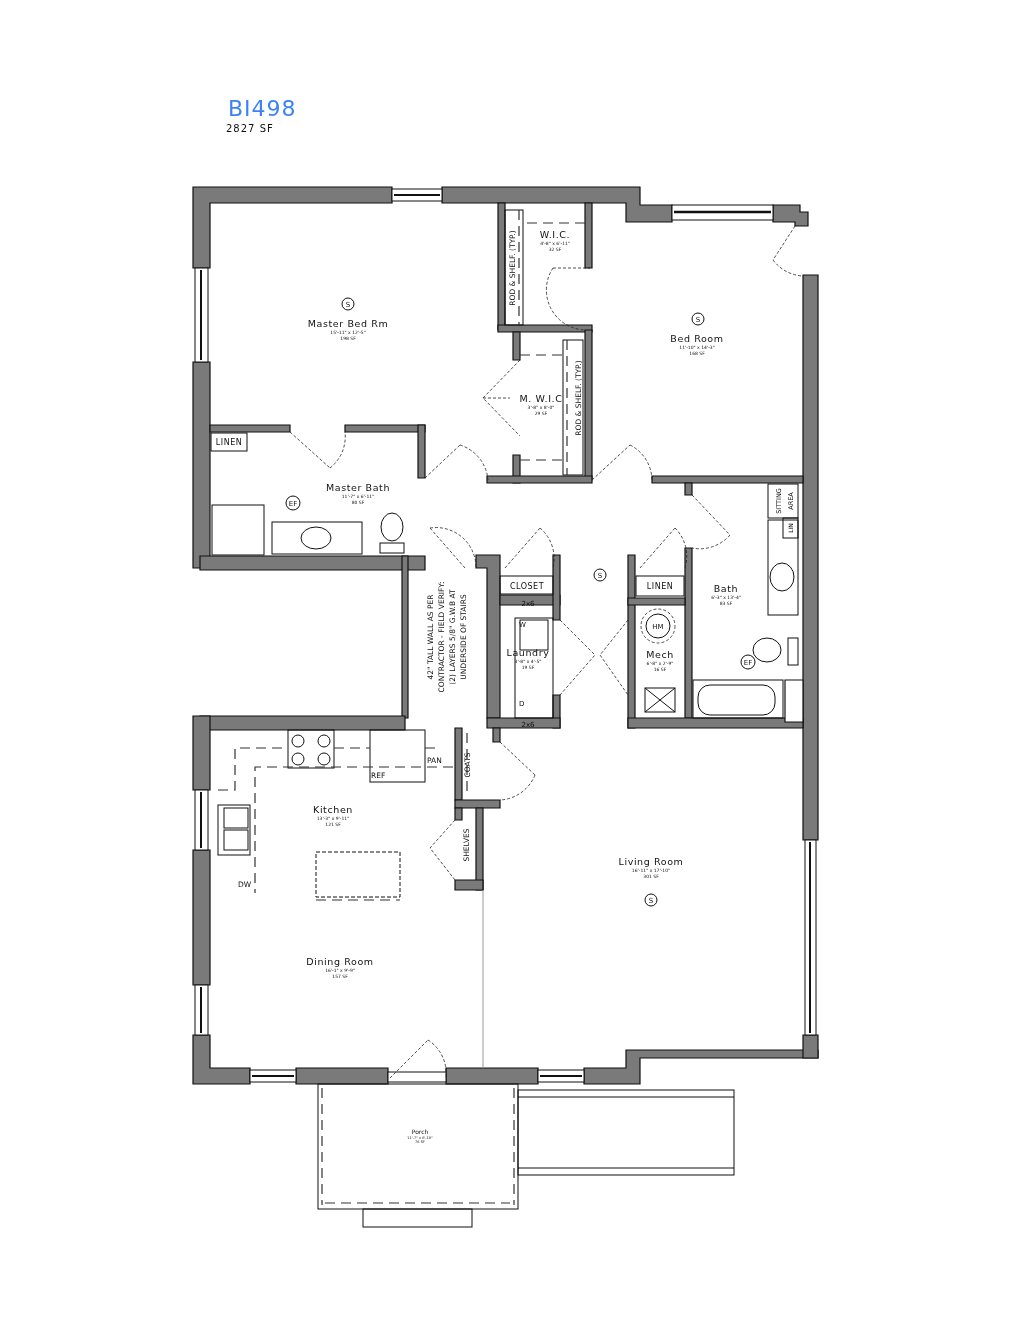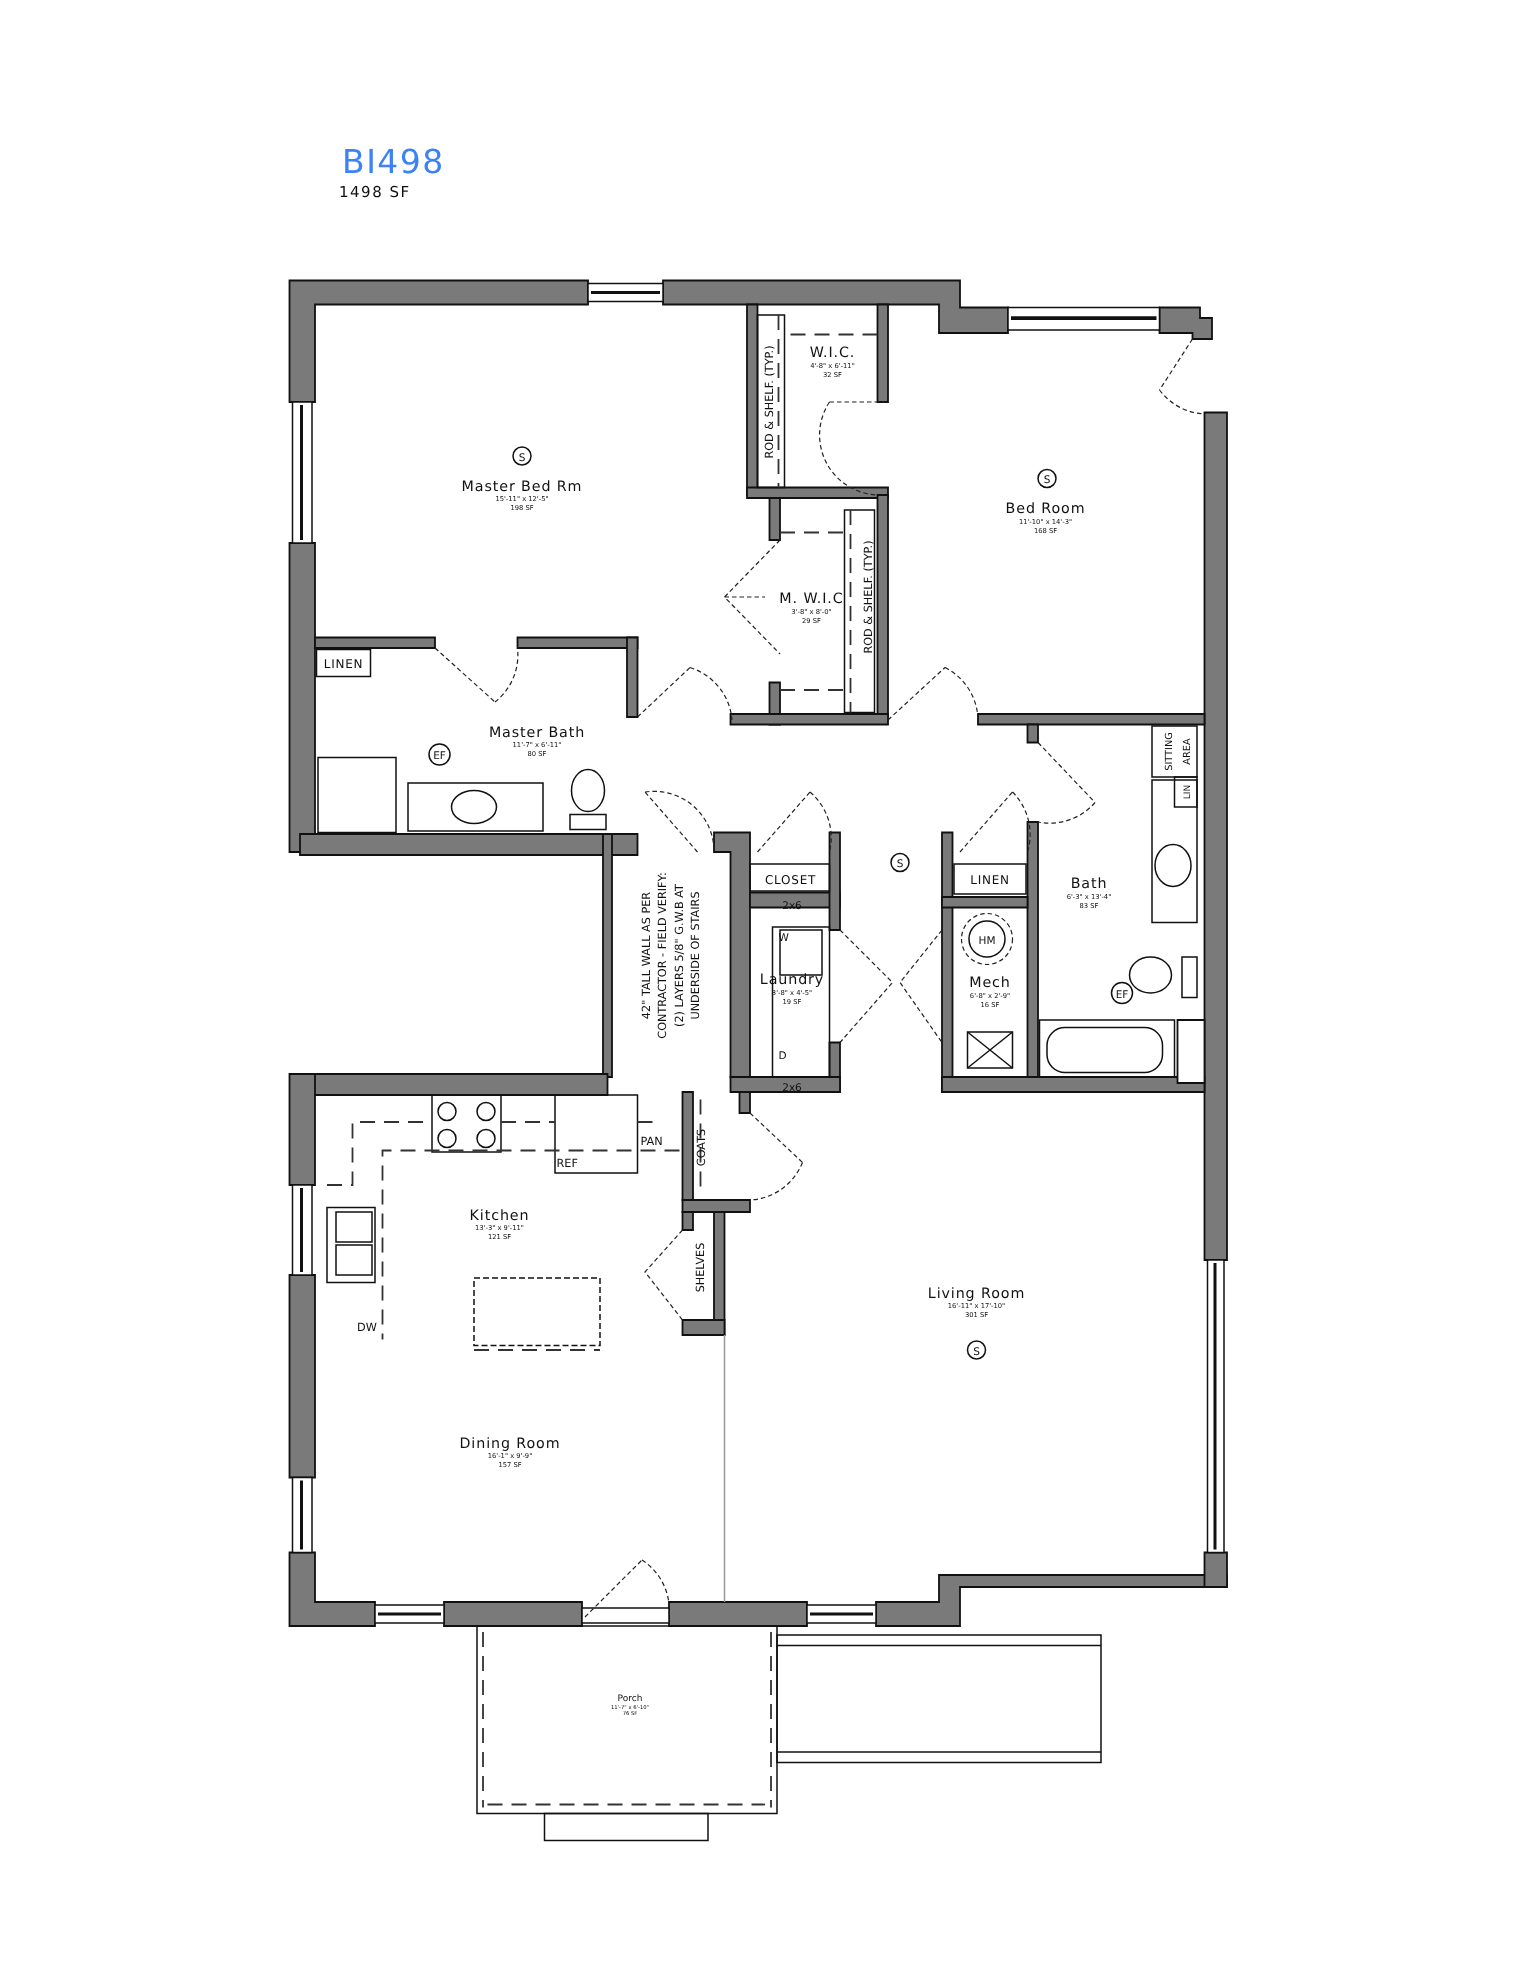--- a/index.html
+++ b/index.html
@@ -14,21 +14,21 @@
   .wall { fill:#7a7a7a; stroke:#111; stroke-width:1.2; }
   .thin { fill:none; stroke:#111; stroke-width:1; }
   .dash { fill:none; stroke:#333; stroke-width:1.2; stroke-dasharray:10 6; }
   .door { fill:none; stroke:#222; stroke-width:0.8; stroke-dasharray:3 2; }
   .win { fill:#fff; stroke:#111; stroke-width:1; }
 </style>
 </head>
 <body>
 
 <div class="title">BI498</div>
-<div class="subtitle">1498 SF</div>
+<div class="subtitle">2827 SF</div>
 
 <svg width="1020" height="1320" viewBox="0 0 1020 1320">
 
   <g>
 
     <path class="wall" d="M193,187 L392,187 L392,203 L210,203 L210,268 L193,268 Z"></path>
     <path class="wall" d="M442,187 L640,187 L640,205 L672,205 L672,222 L626,222 L626,203 L442,203 Z"></path>
     <path class="wall" d="M773,205 L800,205 L800,212 L808,212 L808,226 L795,226 L795,222 L773,222 Z"></path>
 
     <path class="wall" d="M193,362 L210,362 L210,568 L193,568 Z"></path>

